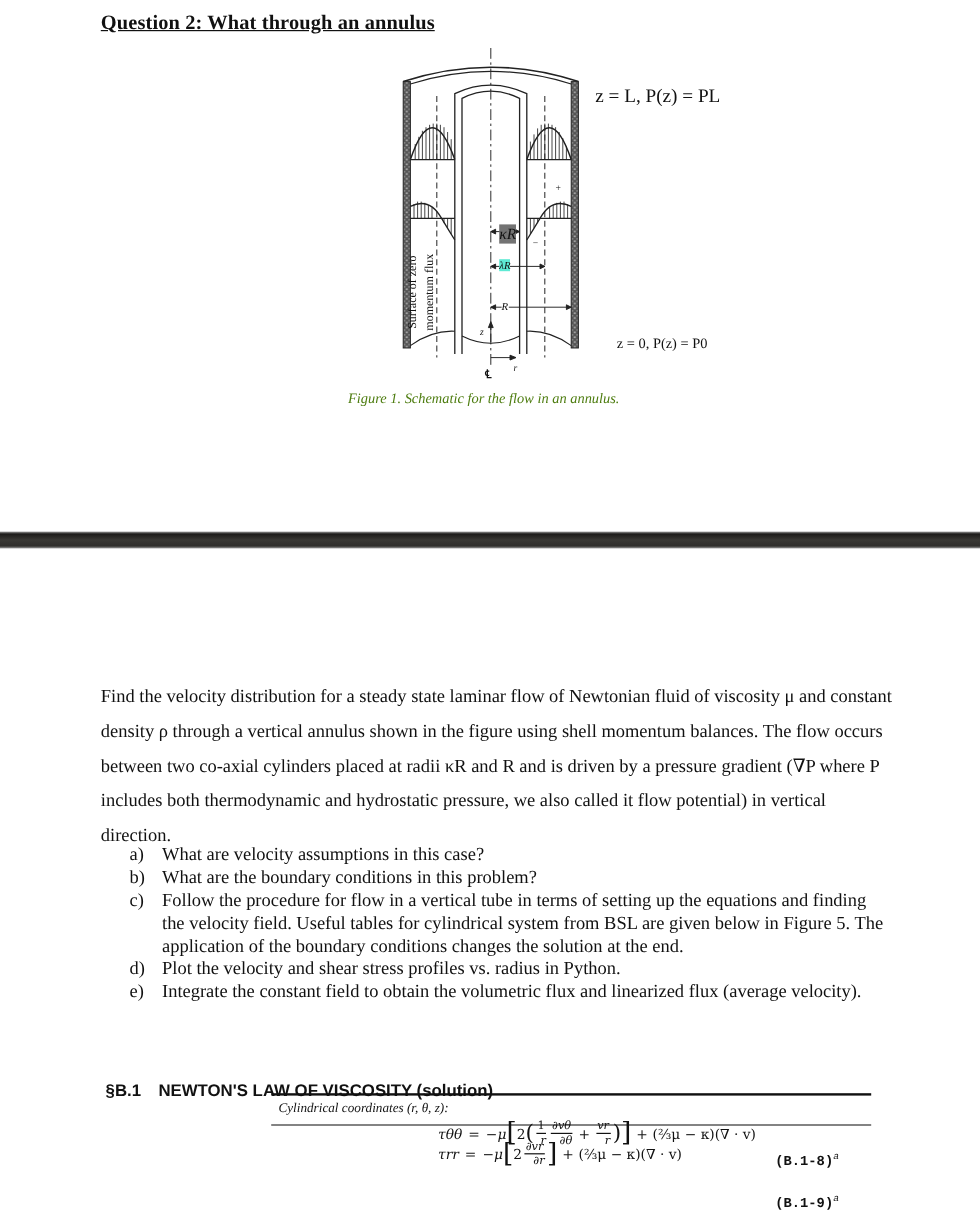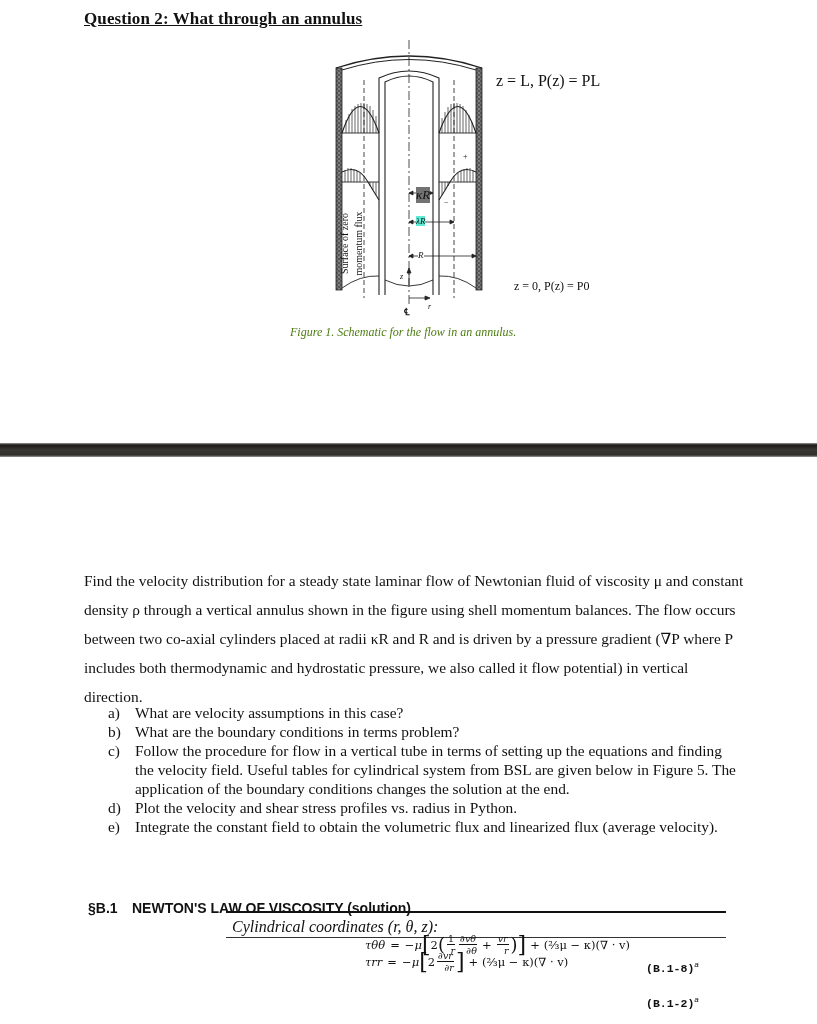--- a/index.html
+++ b/index.html
@@ -14,21 +14,21 @@
   .divider { left: 0; top: 443px; width: 817px; height: 14px;
              background: linear-gradient(#9a9a9a 0px, #1c1b19 2px, #3a3935 7px, #302f2c 12px, #9a9a9a 14px); }
   .para { left: 84px; top: 555px; width: 660px; font-size: 15.4px; line-height: 29px; margin-top: 11px; }
   .qlist { left: 108px; top: 703px; width: 630px; font-size: 15.4px; line-height: 19px; margin: 0; padding: 0; list-style: none; }
   .qlist li { display: flex; }
   .qlist .mk { width: 27px; flex: none; }
   .qlist .tx { flex: 1; }
   .sec { left: 88px; top: 884px; font-family: "Liberation Sans", "DejaVu Sans", sans-serif; font-size: 14px; font-weight: bold; }
   .sec .num { display: inline-block; width: 44px; margin-top: 16px; }
   .rule1 { left: 226px; top: 911px; width: 500px; height: 2px; background: #111; }
-  .cyl { left: 232px; top: 918px; font-size: 16px; font-style: italic; }
+  .cyl { left: 232px; top: 918px; font-size: 11px; font-style: italic; }
   .rule2 { left: 226px; top: 937px; width: 500px; height: 1px; background: #333; }
   .eq { left: 365px; font-size: 11.5px; font-family: "DejaVu Serif", serif; display: flex; align-items: center; white-space: nowrap; }
   .eq1 { top: 950px; }
   .eq2 { top: 933px; }
   .eqno { left: 646px; font-size: 11.5px; font-weight: bold; font-family: Liberation Mono, monospace; }
   .eqno sup { font-weight: normal; font-style: italic; font-size: 8px; }
   .frac { display: inline-flex; flex-direction: column; align-items: flex-end; font-size: 9.5px; margin: 0 2px; line-height: 11px; }
   .frac .n { border-bottom: 1px solid #111; padding: 0 1px; }
   .big { font-size: 22px; font-weight: 300; line-height: 20px; }
 </style>
@@ -163,21 +163,21 @@
 
 <div class="abs para">Find the velocity distribution for a steady state laminar flow of Newtonian fluid of viscosity μ and constant density ρ through a vertical annulus shown in the figure using shell momentum balances. The flow occurs between two co-axial cylinders placed at radii κR and R and is driven by a pressure gradient (∇P where P includes both thermodynamic and hydrostatic pressure, we also called it flow potential) in vertical direction.</div>
 
 <ul class="abs qlist">
   <li>
       <span class="mk">a)</span>
       <span class="tx">What are velocity assumptions in this case?</span>
     </li>
   <li>
       <span class="mk">b)</span>
-      <span class="tx">What are the boundary conditions in terms problem?</span>
+      <span class="tx">What are the boundary conditions in this problem?</span>
     </li>
   <li>
       <span class="mk">c)</span>
       <span class="tx">Follow the procedure for flow in a vertical tube in terms of setting up the equations and finding the velocity field. Useful tables for cylindrical system from BSL are given below in Figure 5. The application of the boundary conditions changes the solution at the end.</span>
     </li>
   <li>
       <span class="mk">d)</span>
       <span class="tx">Plot the velocity and shear stress profiles vs. radius in Python.</span>
     </li>
   <li>
@@ -227,13 +227,13 @@
   <span style="margin:0 3px">+</span>
   <span class="frac">
       <span class="n"><i>vr</i></span>
       <span><i>r</i></span>
     </span>
   <span class="big" style="font-size:18px">)</span>
   <span class="big">]</span>
   <span style="margin:0 4px">+</span>
   <span>(⅔μ − κ)(∇ · v)</span>
 </div>
-<div class="abs eqno" style="top:995px;"><span>(B.1-2)</span><sup>a</sup></div>
+<div class="abs eqno" style="top:995px;"><span>(B.1-9)</span><sup>a</sup></div>
 
 </body></html>

